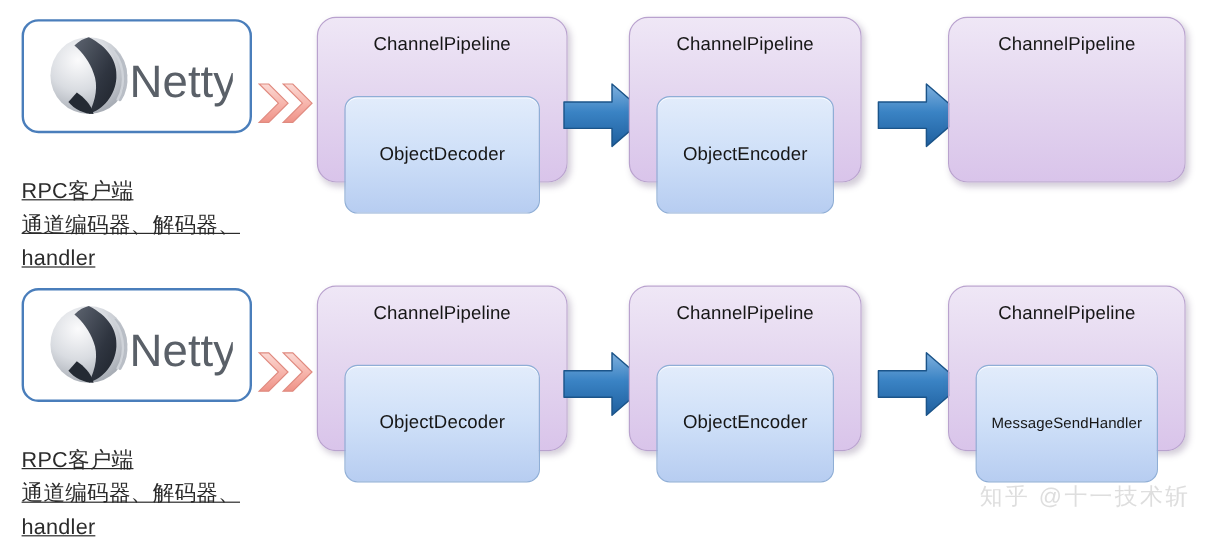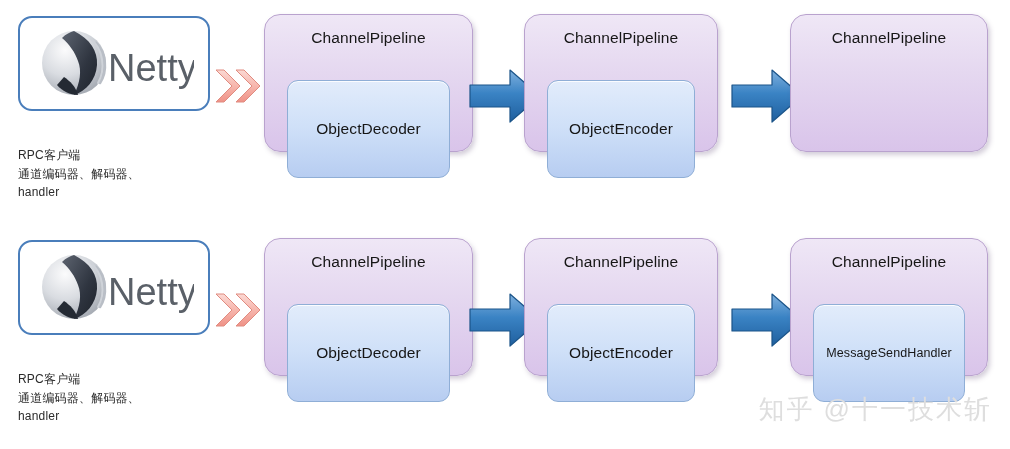--- a/index.html
+++ b/index.html
@@ -40,24 +40,25 @@
     align-items: center;
     justify-content: center;
   }
   .netty-logo { display: block; }
 
   
   .caption {
     position: absolute;
     left: 18px;
     width: 230px;
-    font-size: 12px;
+    font-size: 18px;
     line-height: 1.55;
     color: #2b2b2b;
     letter-spacing: .2px;
+    text-decoration: underline;
   }
   #row-client .caption { top: 146px; }
   #row-server .caption { top: 146px; }
   .caption div { white-space: nowrap; }
 
   
   .chevrons {
     position: absolute;
     width: 52px;
     height: 52px;
@@ -127,21 +128,21 @@
   .blue-arrow.a1 { left: 468px; }
   .blue-arrow.a2 { left: 730px; }
   #row-client .blue-arrow { top: 63px; }
   #row-server .blue-arrow { top: 63px; }
 
   
   #watermark {
     position: absolute;
     right: 18px;
     bottom: 22px;
-    font-size: 26px;
+    font-size: 19px;
     color: #dedede;
     letter-spacing: 2px;
     white-space: nowrap;
     user-select: none;
   }
 </style>
 </head>
 <body>
 
 <div class="row" id="row-client">

